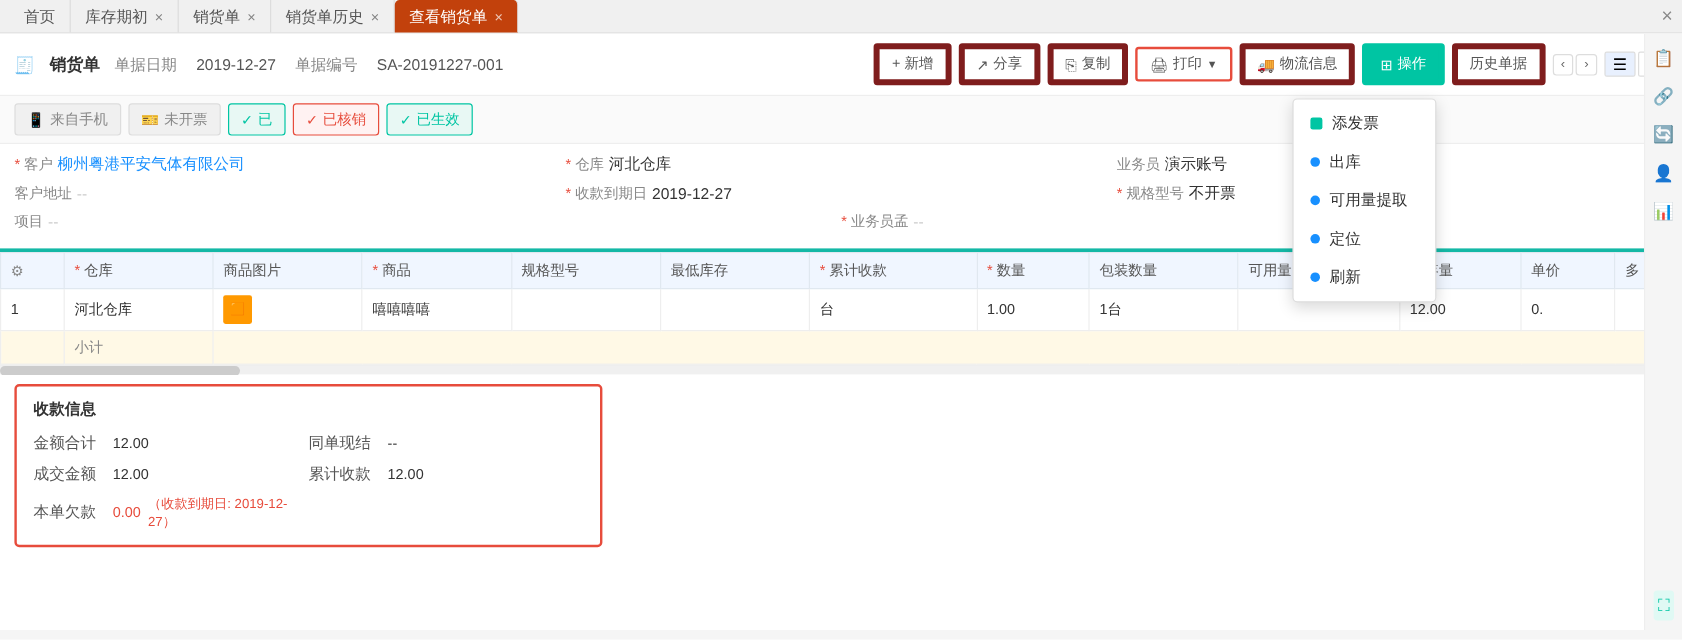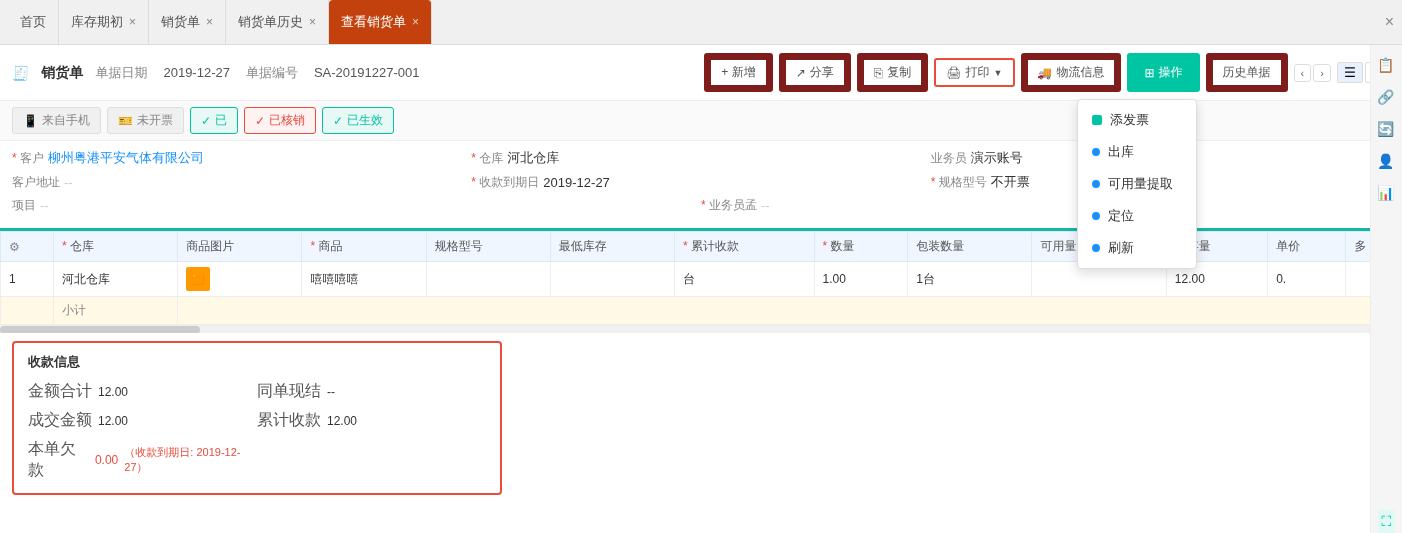--- a/index.html
+++ b/index.html
@@ -1,21 +1,21 @@
 <!DOCTYPE html>
 <html><head>
   <meta charset="utf-8">
   <style>
     * { box-sizing: border-box; margin: 0; padding: 0; }
     body { font-family: "Microsoft YaHei", "PingFang SC", sans-serif; font-size: 13px; background: #f5f5f5; color: #333; }
 
     
     .tab-bar {
       display: flex; align-items: center; background: #f0f0f0; border-bottom: 1px solid #ddd;
-      height: 45px; padding: 0 8px; position: relative;
+      height: 28px; padding: 0 8px; position: relative;
     }
     .tab-item {
       display: flex; align-items: center; height: 100%; padding: 0 12px;
       cursor: pointer; font-size: 13px; color: #555; white-space: nowrap;
       border-right: 1px solid #ddd;
     }
     .tab-item.active {
       background: #c2410c; color: #fff; border-radius: 4px 4px 0 0;
     }
     .tab-item .tab-close {
@@ -42,21 +42,21 @@
     }
     .doc-icon { color: #00c5a3; font-size: 14px; }
     .doc-title { font-weight: bold; font-size: 14px; color: #333; }
     .doc-meta { display: flex; align-items: center; gap: 16px; font-size: 13px; color: #555; }
     .doc-meta .label { color: #888; }
     .header-actions {
       margin-left: auto; display: flex; align-items: center; gap: 6px;
     }
     .btn-action {
       display: flex; align-items: center; gap: 4px; padding: 4px 10px;
-      border: 7px solid #7f1d1d; border-radius: 3px; cursor: pointer;
+      border: 5px solid #7f1d1d; border-radius: 3px; cursor: pointer;
       font-size: 12px; background: #fff; color: #555; white-space: nowrap;
     }
 
     
     .status-buttons { display: flex; align-items: center; gap: 6px; padding: 6px 12px; background: #fafafa; border-bottom: 1px solid #eee; }
     .status-btn {
       display: flex; align-items: center; gap: 4px; padding: 4px 10px;
       border: 1px solid #ddd; border-radius: 3px; cursor: pointer;
       font-size: 12px; background: #fff; color: #555;
     }
@@ -110,21 +110,21 @@
     
     .payment-section {
       border: 2px solid #e74c3c; border-radius: 4px; margin: 8px 12px; padding: 10px 14px;
       background: #fff; width: 490px;
     }
     .payment-title { font-weight: bold; font-size: 13px; margin-bottom: 8px; }
     .payment-grid {
       display: grid; grid-template-columns: 1fr 1fr; gap: 4px 0;
     }
     .payment-row { display: flex; align-items: center; gap: 6px; padding: 2px 0; }
-    .payment-label { color: #555; font-size: 16px; min-width: 60px; }
+    .payment-label { color: #555; font-size: 13px; min-width: 60px; }
     .payment-val { font-size: 12px; color: #333; }
     .payment-val.red { color: #e74c3c; }
 
     
     .dropdown-menu {
       position: absolute; top: 68px; right: 200px; z-index: 100;
       background: #fff; border: 1px solid #ddd; border-radius: 4px;
       box-shadow: 0 4px 12px rgba(0,0,0,0.15); min-width: 120px;
       padding: 4px 0;
     }

